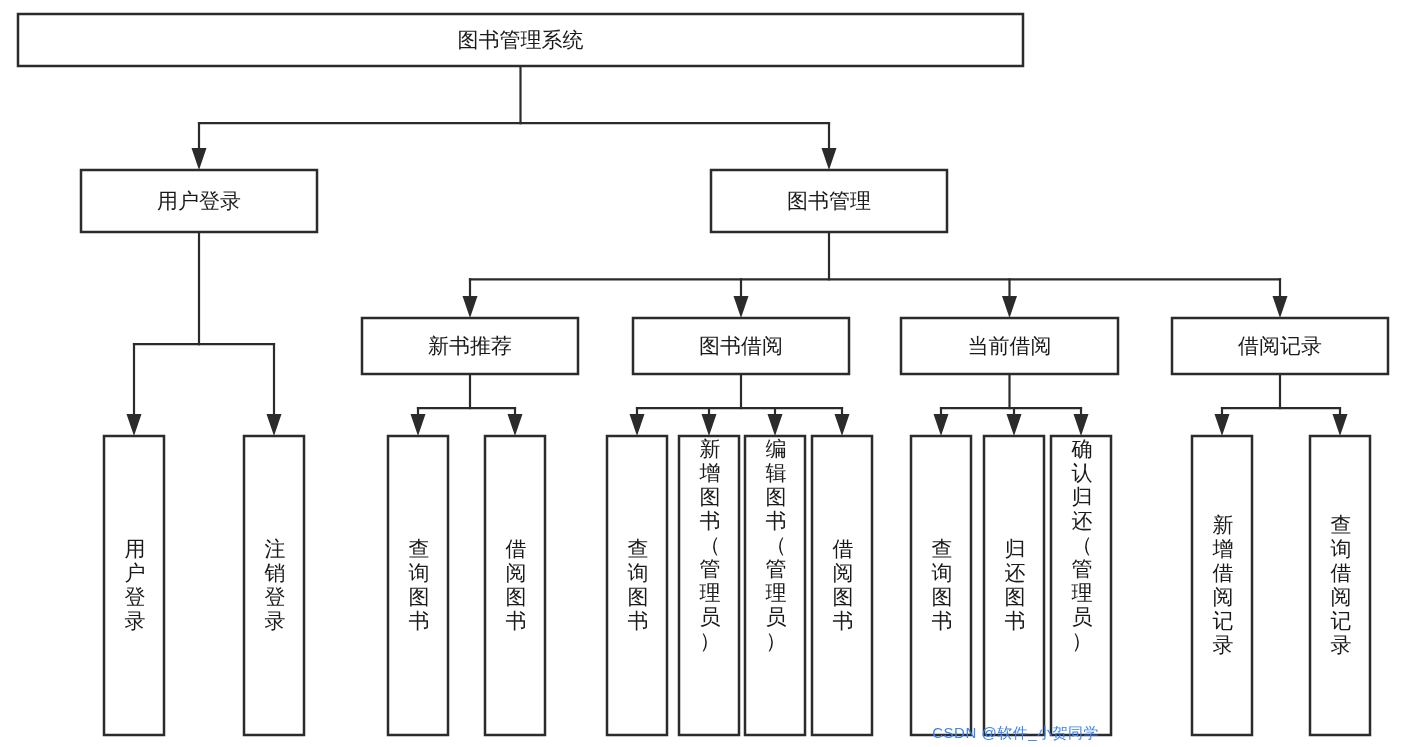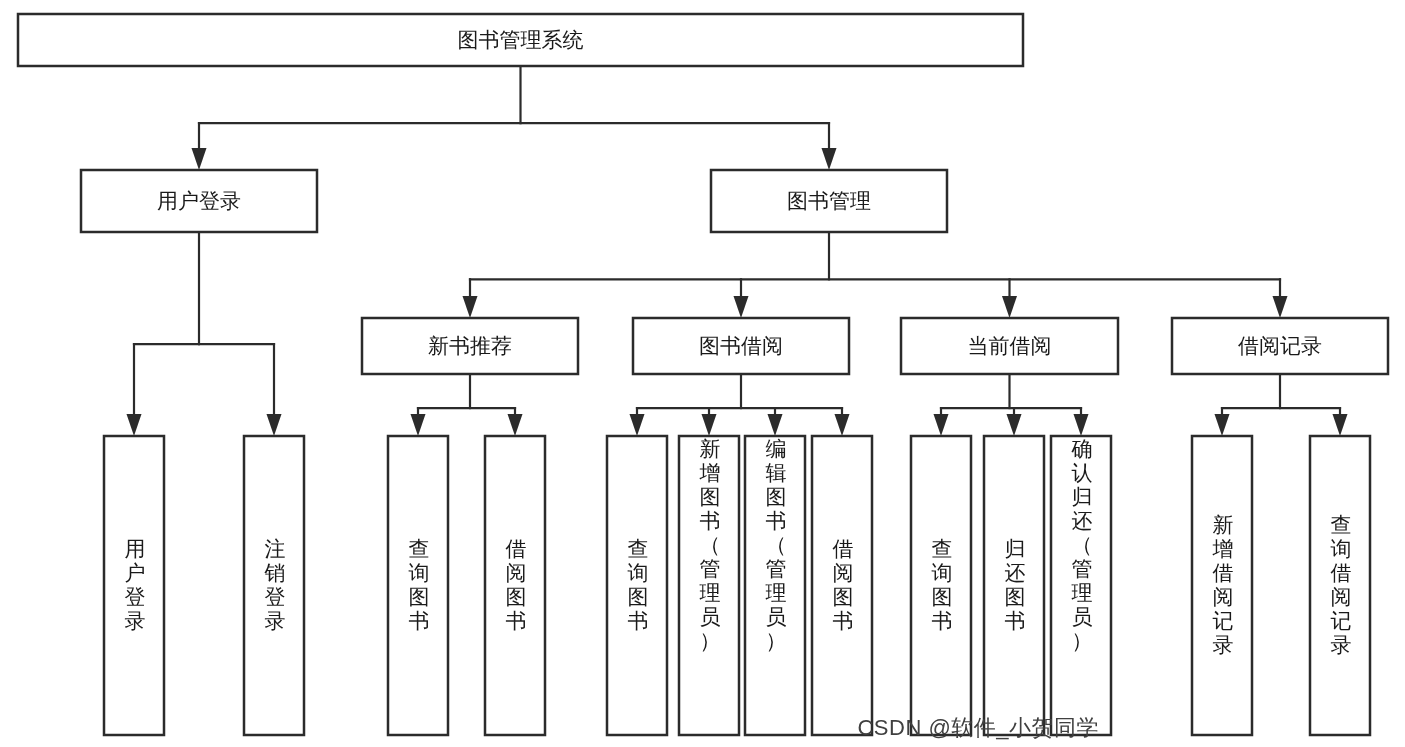--- a/index.html
+++ b/index.html
@@ -53,22 +53,22 @@
     font-family: "Liberation Sans", "DejaVu Sans", sans-serif;
     font-size: 21px;
     fill: #1a1a1a;
     text-anchor: middle;
   }
   .watermark-text {
     position: absolute;
     right: 12px;
     bottom: 4px;
     font-family: "Liberation Sans", "DejaVu Sans", sans-serif;
-    font-size: 22px;
-    color: #404040;
+    font-size: 15px;
+    color: #3b82f6;
     white-space: nowrap;
     letter-spacing: 0.5px;
     user-select: none;
   }
 </style>
 </head>
 <body>
 
 <div id="diagram-root">
   <svg id="tree-svg" viewBox="0 0 1405 747">

